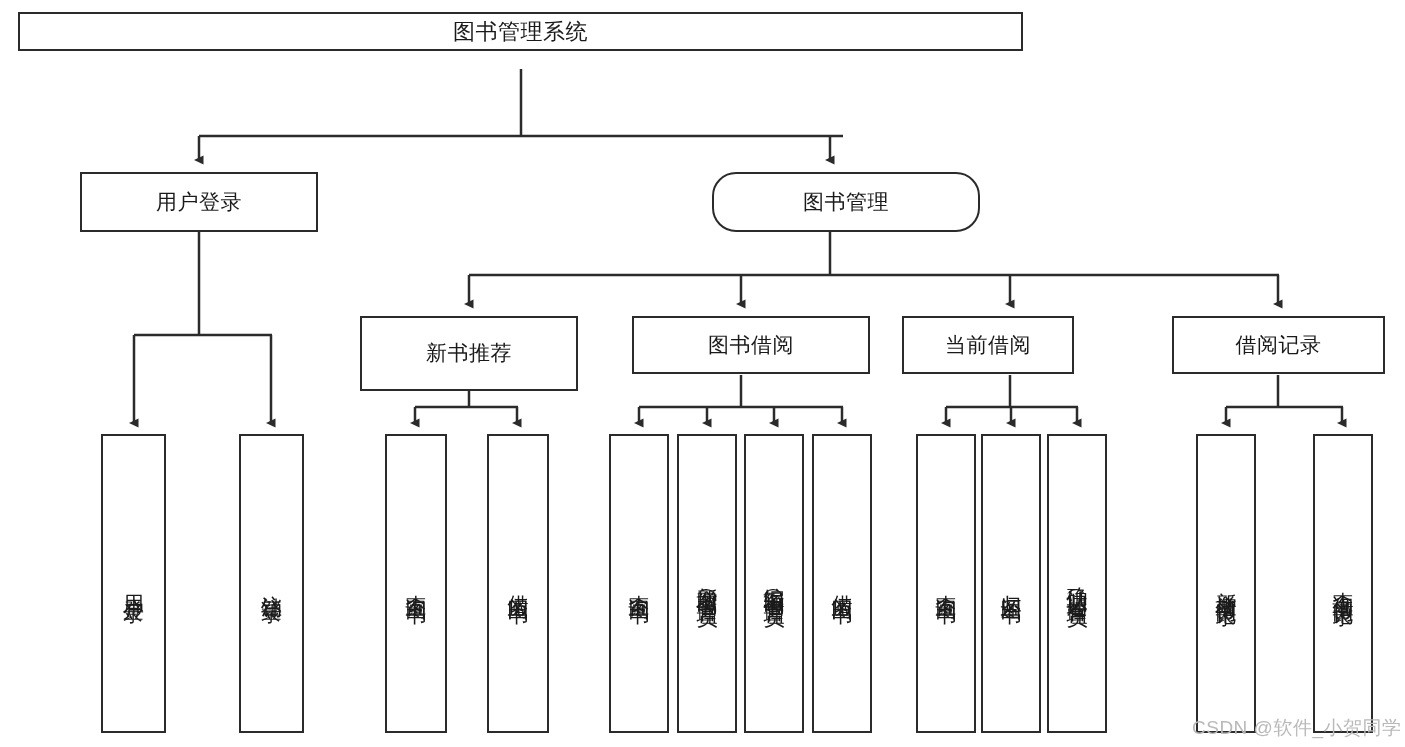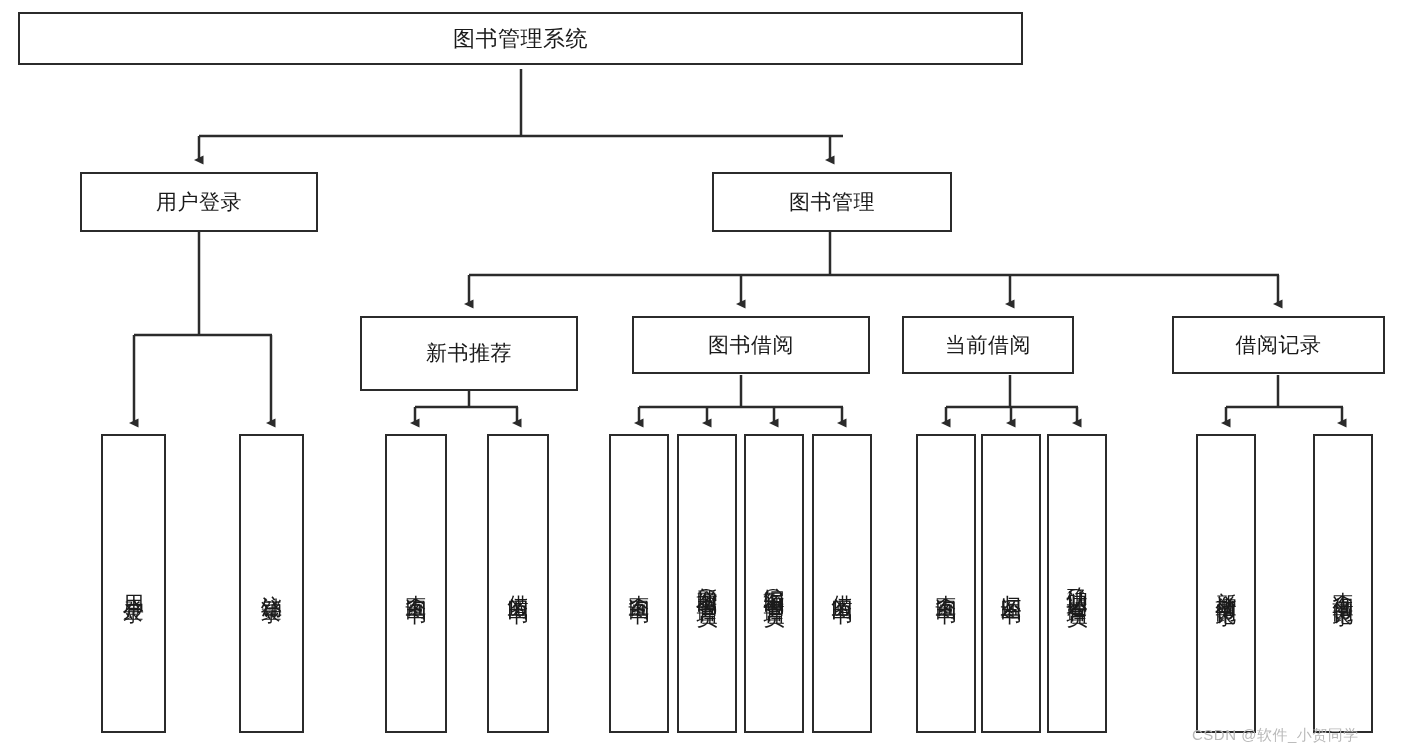--- a/index.html
+++ b/index.html
@@ -45,25 +45,24 @@
   .node-box.vertical .node-label {
     writing-mode: vertical-rl;
     text-orientation: upright;
     letter-spacing: 3px;
     font-size: 21px;
   }
   .node-box.root .node-label { font-size: 22px; }
   .watermark {
     position: absolute;
     color: #b9b9b9;
-    font-size: 15px;
+    font-size: 19px;
     letter-spacing: 0.5px;
     white-space: nowrap;
     pointer-events: none;
-    margin-top: 11px;
   }
 </style>
 </head>
 <body>
 
 <div id="diagram-root">
 
   <svg id="diagram-svg" viewBox="0 0 1405 747">
     <defs>
       <marker id="arrowhead" markerWidth="10" markerHeight="10" refX="5" refY="5" orient="auto" markerUnits="userSpaceOnUse">
@@ -107,29 +106,29 @@
       <path d="M 1011 407 L 1011 423" marker-end="url(#arrowhead)"></path>
       <path d="M 1077 407 L 1077 423" marker-end="url(#arrowhead)"></path>
 
       <path d="M 1278 375 L 1278 407"></path>
       <path d="M 1226 407 L 1343 407"></path>
       <path d="M 1226 407 L 1226 423" marker-end="url(#arrowhead)"></path>
       <path d="M 1342 407 L 1342 423" marker-end="url(#arrowhead)"></path>
     </g>
   </svg>
 
-  <div class="node-box root" style="left:18px; top:12px; width:1005px; height:53px;">
+  <div class="node-box root" style="left:18px; top:12px; width:1005px; height:39px;">
     <span class="node-label">图书管理系统</span>
   </div>
 
   <div class="node-box" style="left:80px; top:172px; width:238px; height:60px;">
     <span class="node-label">用户登录</span>
   </div>
 
-  <div class="node-box" style="left:712px; top:172px; width:240px; height:60px;">
+  <div class="node-box" style="left:712px; top:172px; width:268px; height:60px;border-radius:24px;">
     <span class="node-label">图书管理</span>
   </div>
 
   <div class="node-box" style="left:360px; top:316px; width:218px; height:75px;">
     <span class="node-label">新书推荐</span>
   </div>
 
   <div class="node-box" style="left:632px; top:316px; width:238px; height:58px;">
     <span class="node-label">图书借阅</span>
   </div>

